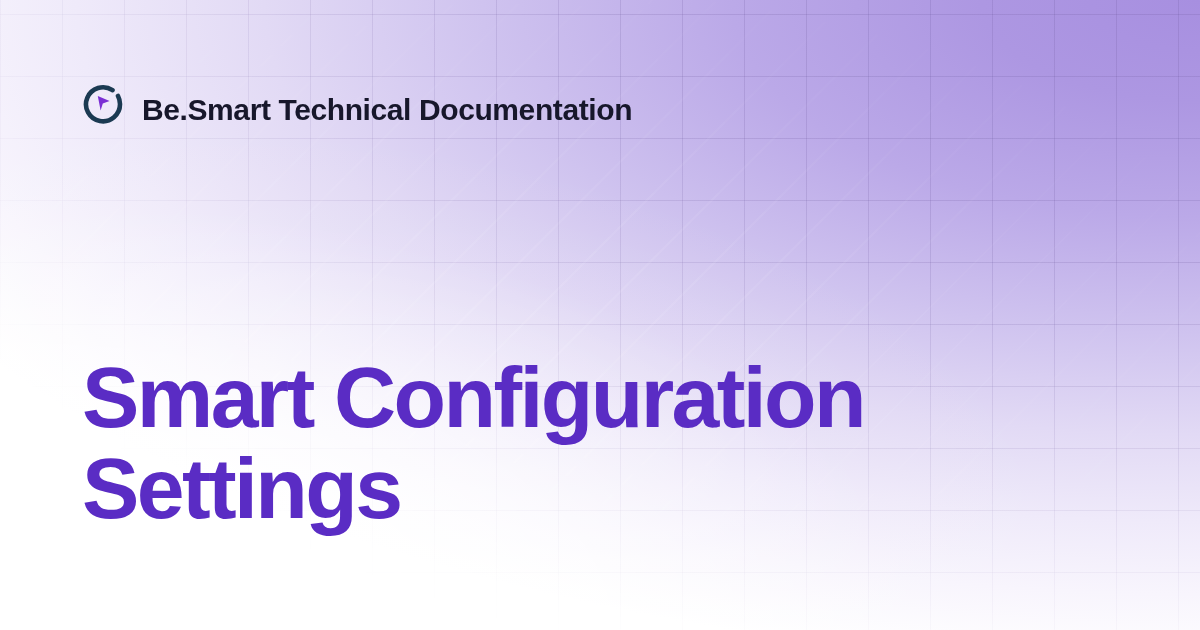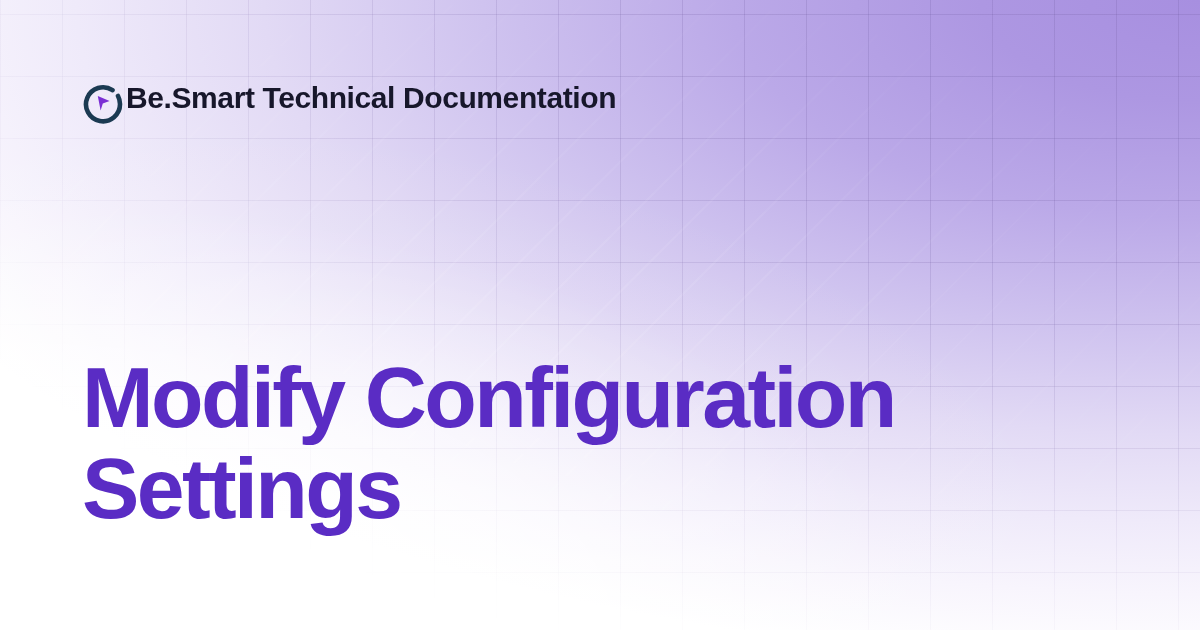--- a/index.html
+++ b/index.html
@@ -99,22 +99,22 @@
     mask-image:
       radial-gradient(80% 70% at 42% 52%, rgba(0,0,0,0.85) 0%, rgba(0,0,0,0) 85%);
   }
 
   
   .brand {
     position: absolute;
     left: 82px;
     top: 83px;
     display: flex;
-    align-items: flex-start;
-    gap: 2px;
+    align-items: flex-end;
+    gap: 18px;
   }
 
   .brand-logo {
     width: 42px;
     height: 42px;
     flex: 0 0 42px;
     display: block;
   }
 
   .brand-title {
@@ -150,15 +150,15 @@
   <div class="bg-streaks"></div>
 
   <div class="brand">
     <svg class="brand-logo" viewBox="0 0 42 42">
       <path d="M30.5 7.2 A17 17 0 1 0 38 21 A17 17 0 0 0 36 13" fill="none" stroke="#1B3A52" stroke-width="4.6" stroke-linecap="round"></path>
       <path d="M15.8 13.1 L27.6 18.0 L20.8 20.6 L18.6 27.4 Z" fill="#7B2FD4"></path>
     </svg>
     <div class="brand-title">Be.Smart Technical Documentation</div>
   </div>
 
-  <div class="headline">Modify Configuration Settings</div>
+  <div class="headline">Smart Configuration Settings</div>
 
 </div>
 
 </body></html>

